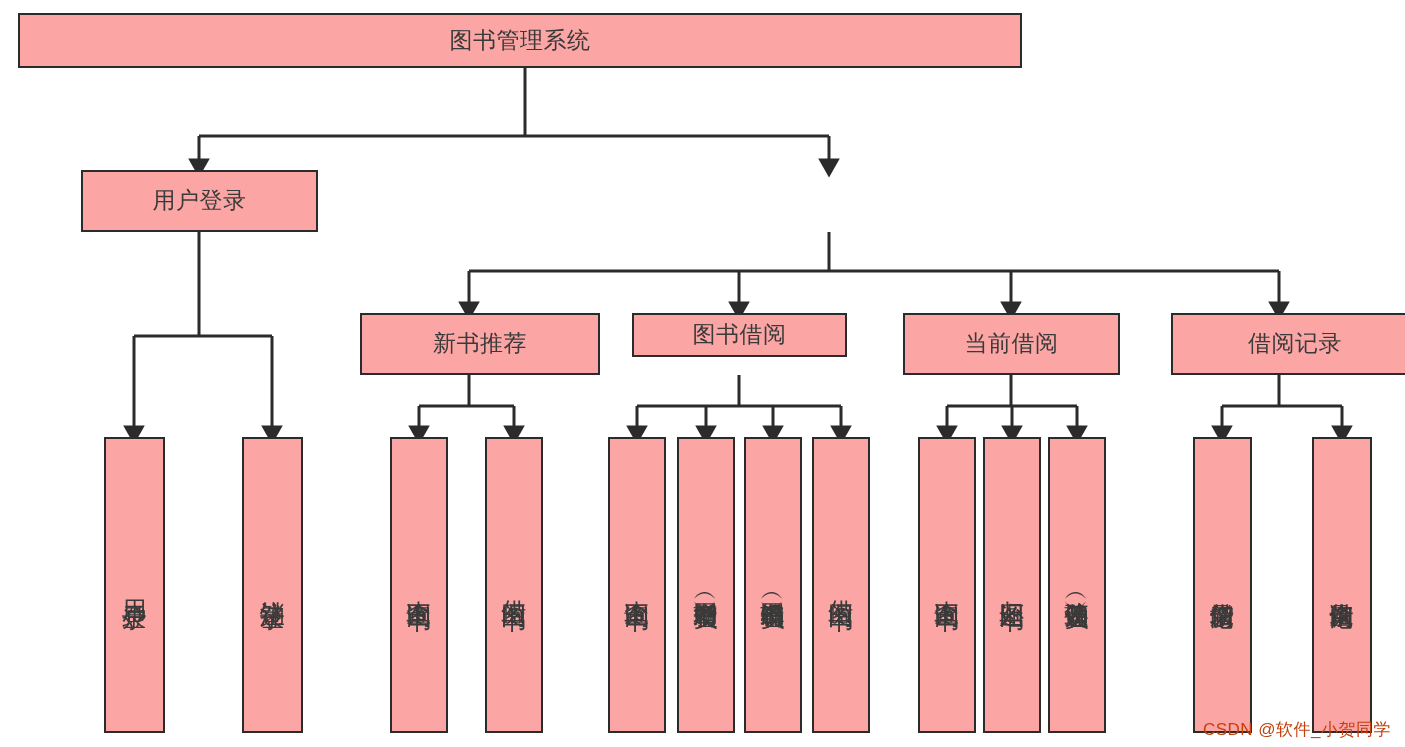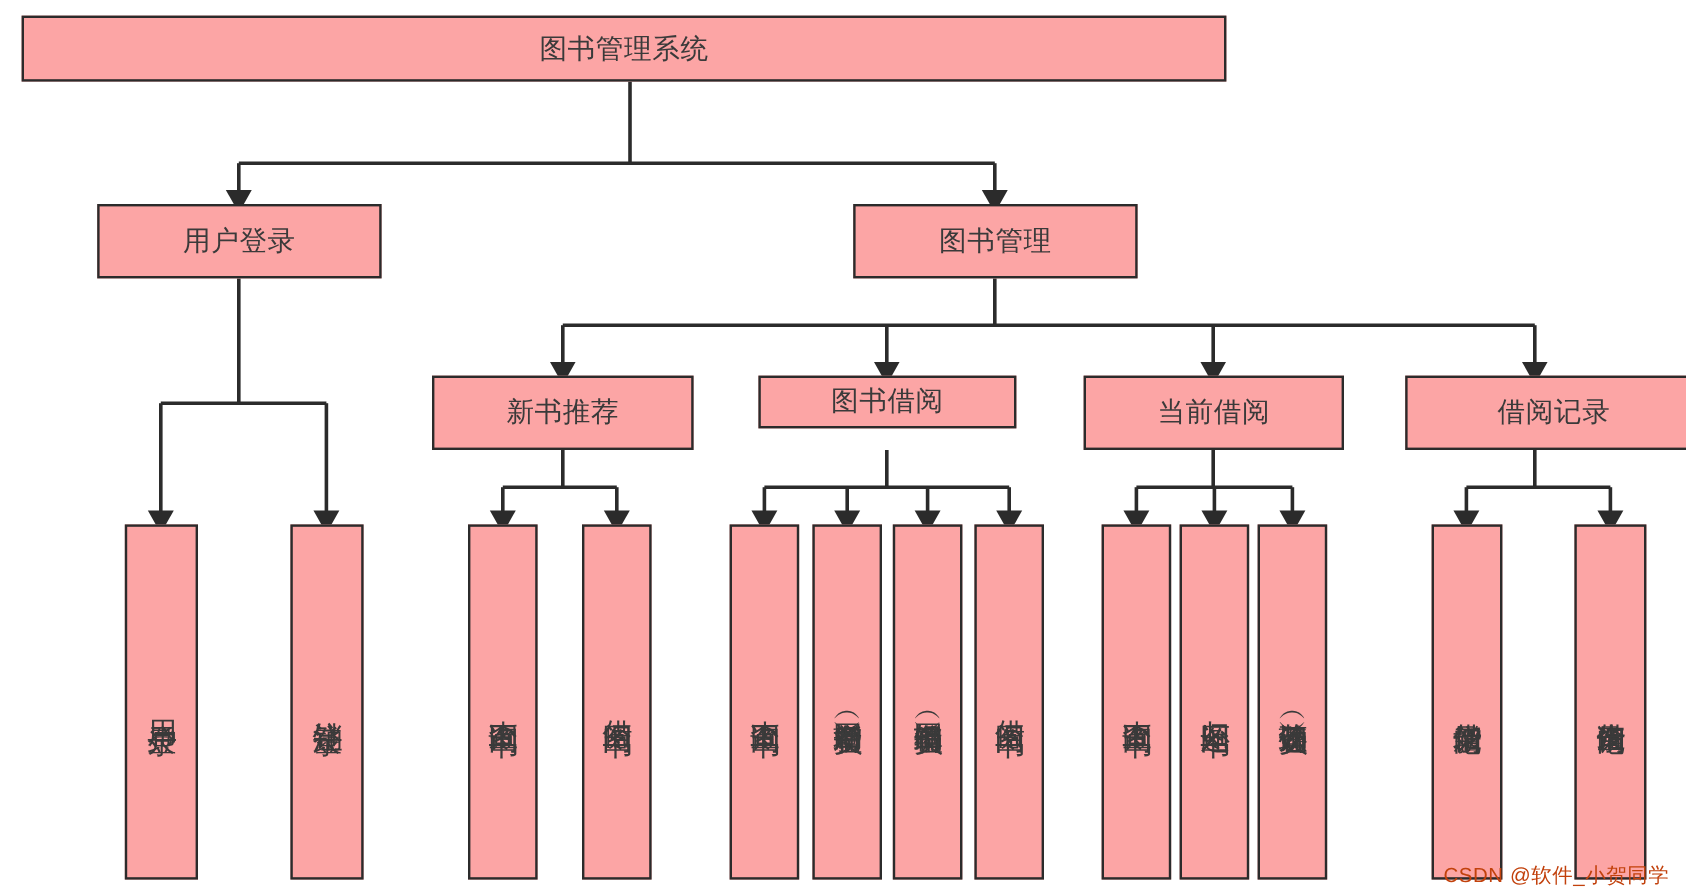--- a/index.html
+++ b/index.html
@@ -136,25 +136,22 @@
     </g>
   </svg>
 
   <div class="node horiz root" style="left:18px; top:13px; width:1004px; height:55px;">
     <span class="label">图书管理系统</span>
   </div>
 
   <div class="node horiz" style="left:81px; top:170px; width:237px; height:62px;">
     <span class="label">用户登录</span>
   </div>
-  <div class="node horiz" style="left:711px; top:170px; width:237px; height:62px;">
-    <span class="label">图书管理</span>
-  </div>
-
-  <div class="node horiz" style="left:360px; top:313px; width:218px; height:62px;">
+
+  <div class="node horiz" style="left:360px; top:313px; width:240px; height:62px;">
     <span class="label">新书推荐</span>
   </div>
   <div class="node horiz" style="left:632px; top:313px; width:215px; height:44px;">
     <span class="label">图书借阅</span>
   </div>
   <div class="node horiz" style="left:903px; top:313px; width:217px; height:62px;">
     <span class="label">当前借阅</span>
   </div>
   <div class="node horiz" style="left:1171px; top:313px; width:248px; height:62px;">
     <span class="label">借阅记录</span>

